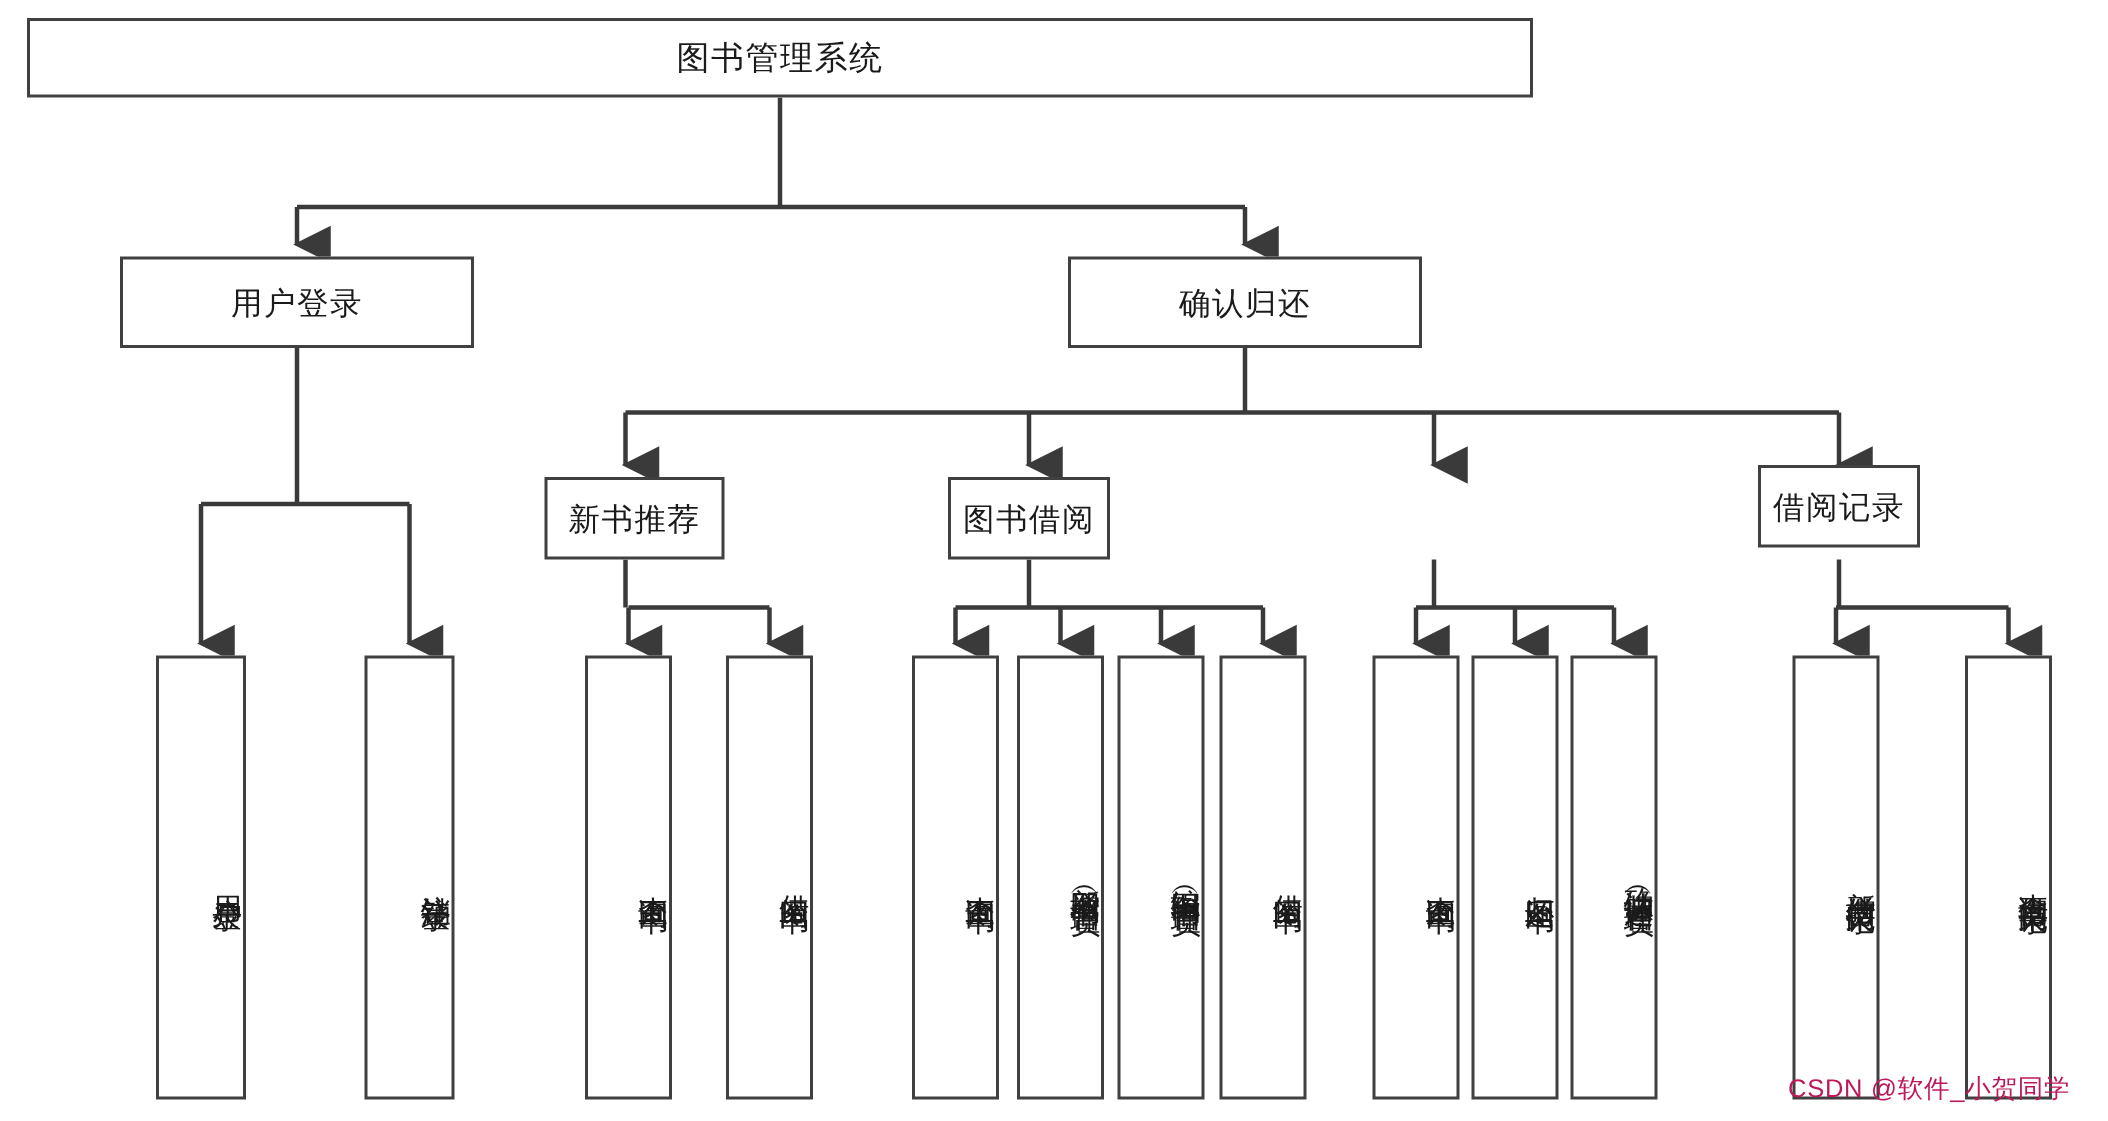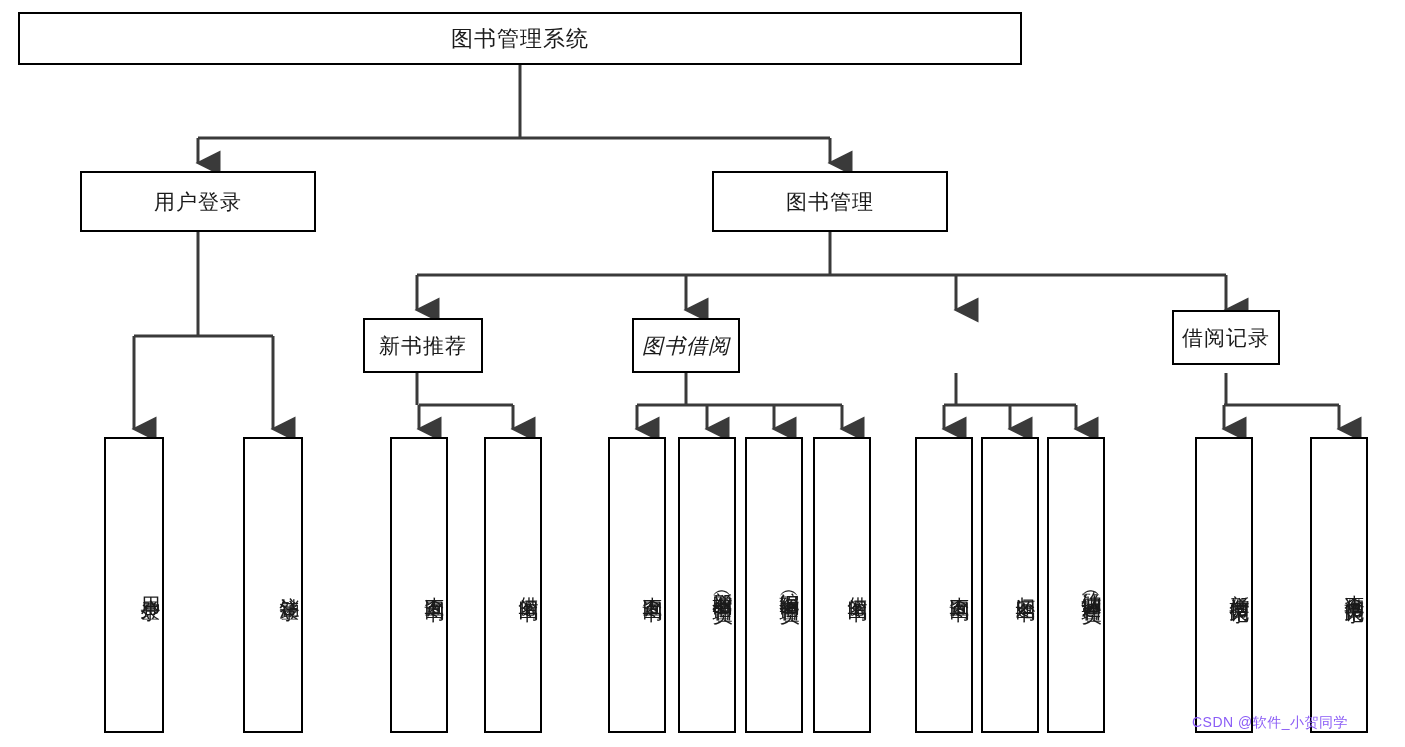--- a/index.html
+++ b/index.html
@@ -21,21 +21,21 @@
     position: absolute;
     left: 0;
     top: 0;
     width: 1405px;
     height: 747px;
     pointer-events: none;
   }
   .node {
     position: absolute;
     box-sizing: border-box;
-    border: 2px solid #000000;
+    border: 2px solid #404040;
     background: #ffffff;
     display: flex;
     align-items: center;
     justify-content: center;
     color: #1a1a1a;
     text-align: center;
   }
   .node.horiz {
     font-size: 21px;
     letter-spacing: 1px;
@@ -51,22 +51,22 @@
     letter-spacing: 2px;
     padding: 8px 0;
     align-items: flex-start;
     justify-content: center;
   }
   .node.vert > span {
     display: block;
   }
   .watermark {
     position: absolute;
-    font-size: 14px;
-    color: #8b5cf6;
+    font-size: 17px;
+    color: #be185d;
     white-space: nowrap;
     letter-spacing: 0.5px;
   }
 </style>
 </head>
 <body>
 
 <div id="canvas">
 
   <svg class="edges" viewBox="0 0 1405 747" xmlns="http://www.w3.org/2000/svg">
@@ -129,25 +129,25 @@
       <path d="M 1224 405 L 1339 405"></path>
       <path d="M 1224 405 L 1224 429" marker-end="url(#arrow)"></path>
       <path d="M 1339 405 L 1339 429" marker-end="url(#arrow)"></path>
     </g>
   </svg>
 
   <div class="node root horiz" style="left:18px; top:12px; width:1004px; height:53px;">图书管理系统</div>
 
   <div class="node horiz" style="left:80px; top:171px; width:236px; height:61px;">用户登录</div>
 
-  <div class="node horiz" style="left:712px; top:171px; width:236px; height:61px;">图书管理</div>
+  <div class="node horiz" style="left:712px; top:171px; width:236px; height:61px;">确认归还</div>
 
   <div class="node horiz" style="left:363px; top:318px; width:120px; height:55px;">新书推荐</div>
 
-  <div class="node horiz" style="left:632px; top:318px; width:108px; height:55px;font-style:italic;">图书借阅</div>
+  <div class="node horiz" style="left:632px; top:318px; width:108px; height:55px;">图书借阅</div>
 
 
   <div class="node horiz" style="left:1172px; top:310px; width:108px; height:55px;">借阅记录</div>
 
   <div class="node vert" style="left:104px; top:437px; width:60px; height:296px;">
       <span>用户登录</span>
     </div>
 
   <div class="node vert" style="left:243px; top:437px; width:60px; height:296px;">
       <span>注销登录</span>

